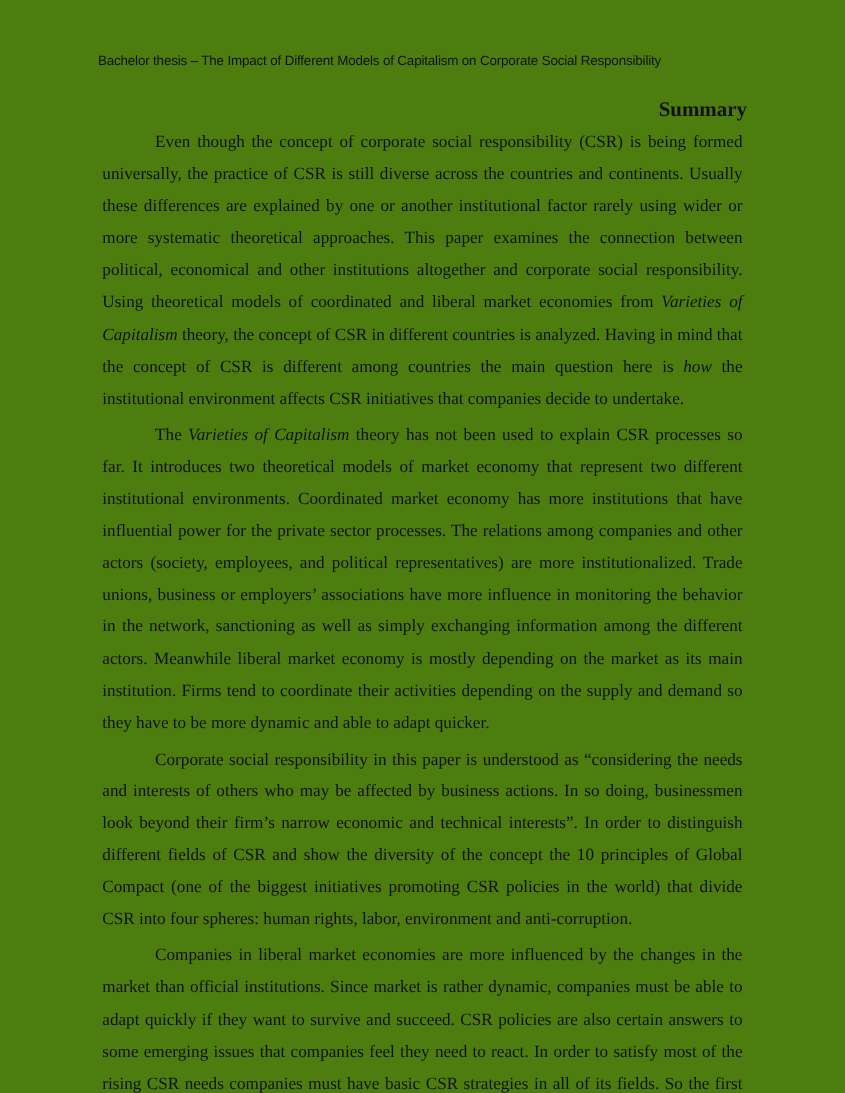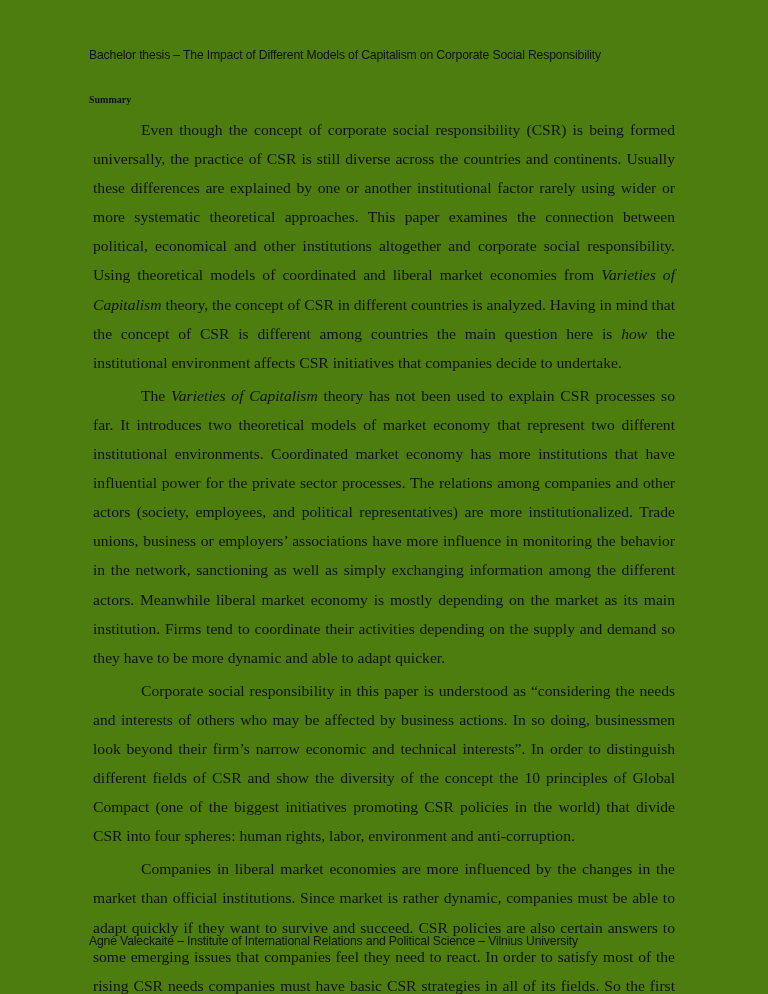--- a/index.html
+++ b/index.html
@@ -13,21 +13,21 @@
   .running-footer {
     position: absolute; left: 89px; top: 934px; width: 600px;
     font-family: "Liberation Sans", sans-serif; font-size: 12.2px; color: #111;
     letter-spacing: -0.15px; white-space: nowrap;
   }
   .body-text {
     position: absolute; left: 89px; top: 89px; width: 590px;
     font-family: "Liberation Serif", serif; font-size: 15.6px; color: #111;
     line-height: 29.1px;
   }
-  .heading { font-weight: bold; font-size: 10px; margin: 0; line-height: 22px; }
+  .heading { font-weight: bold; font-size: 19px; margin: 0; line-height: 22px; text-align: right; }
   .para { margin: 4px; text-align: justify; text-indent: 48px; }
   .para .ital { font-style: italic; }
 </style>
 </head>
 <body>
 
 <div class="page">
   <div class="running-header">Bachelor thesis  – The Impact of Different Models of Capitalism on Corporate Social Responsibility</div>
 
   <div class="body-text">
@@ -43,14 +43,13 @@
 
     <p class="para">
       <span> Corporate social responsibility in this paper is understood as “considering the needs and interests of others who may be affected by business actions. In so doing, businessmen look beyond their firm’s narrow economic and technical interests”. In order to distinguish different fields of CSR and show the diversity of the concept the 10 principles of Global Compact (one of the biggest initiatives promoting CSR policies in the world) that divide CSR into four spheres: human rights, labor, environment and anti-corruption.</span>
     </p>
 
     <p class="para">
       <span>Companies in liberal market economies are more influenced by the changes in the market than official institutions. Since market is rather dynamic, companies must be able to adapt quickly if they want to survive and succeed. CSR policies are also certain answers to some emerging issues that companies feel they need to react. In order to satisfy most of the rising CSR needs companies must have basic CSR strategies in all of its fields. So the first hypothesis is:</span>
     </p>
   </div>
 
-  <div class="running-footer">Agnė Valeckaitė – Institute of International Relations and Political Science – Vilnius University</div>
 </div>
 
 </body></html>

